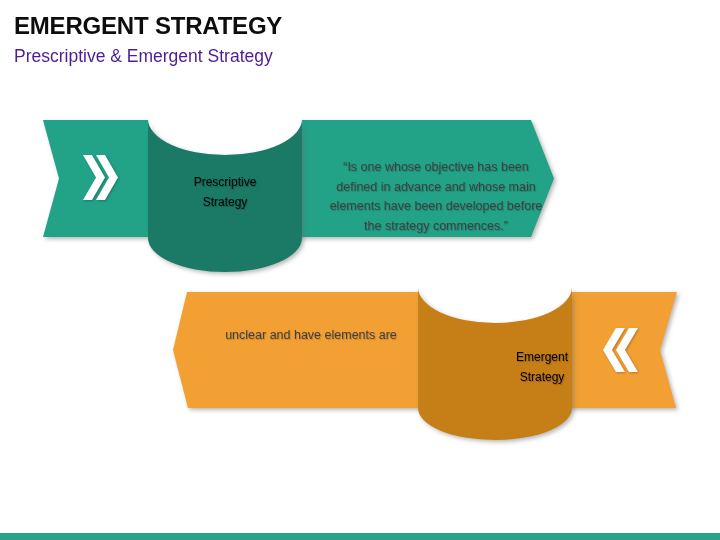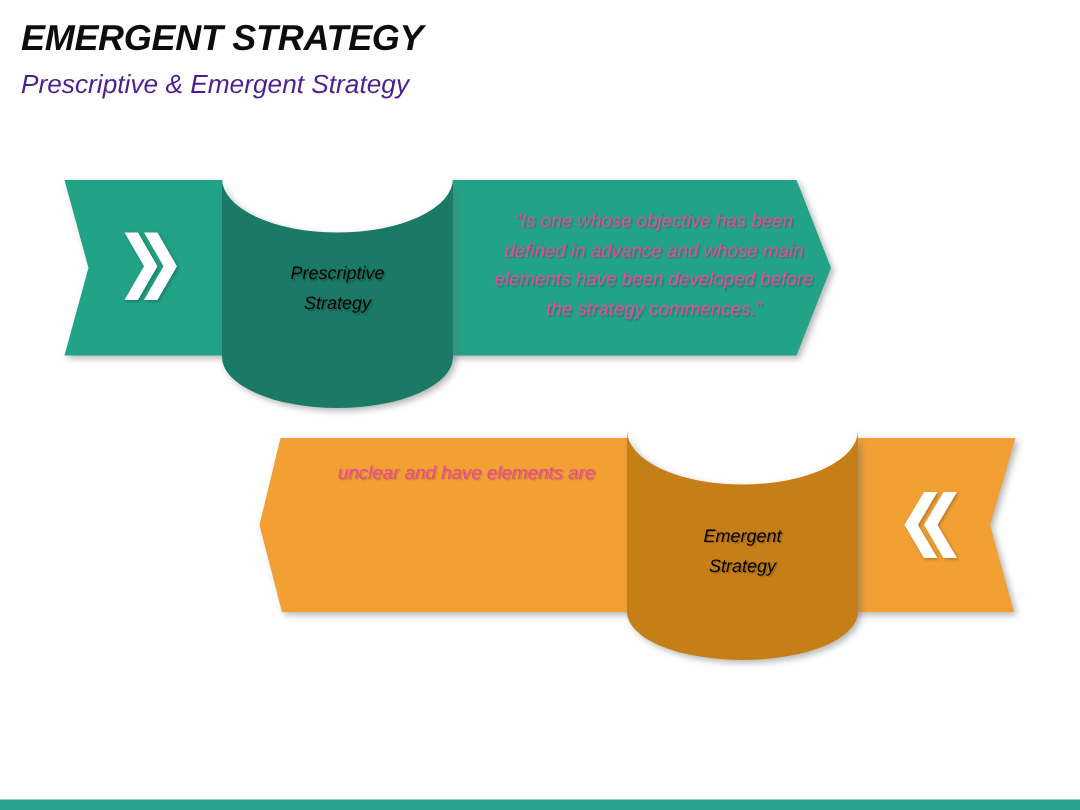--- a/index.html
+++ b/index.html
@@ -3,21 +3,20 @@
 <meta charset="utf-8">
 <style>
   html, body { margin: 0; padding: 0; background: #ffffff; }
   .canvas {
     position: relative;
     width: 720px;
     height: 540px;
     background: #ffffff;
     overflow: hidden;
     font-family: "Liberation Sans", sans-serif;
-    font-style: italic;
   }
   .title {
     position: absolute;
     left: 14px;
     top: 12px;
     font-size: 24px;
     font-weight: 700;
     color: #0d0d0d;
     letter-spacing: -0.2px;
   }
@@ -35,24 +34,25 @@
     top: 0;
   }
   .shadow {
     filter: drop-shadow(2.5px 2.5px 2px rgba(110,110,110,0.5));
   }
   .chev-shadow {
     filter: drop-shadow(1px 1px 1px rgba(0,0,0,0.25));
   }
   .quote {
     position: absolute;
-    color: #ec4899;
+    color: #404040;
     text-align: center;
     font-size: 12.5px;
     text-shadow: 1px 1px 1px rgba(0,0,0,0.2);
+    margin-top: 20px;
   }
   .quote-prescriptive {
     left: 322px;
     top: 138px;
     width: 228px;
     line-height: 19.5px;
   }
   .quote-emergent {
     left: 196px;
     top: 306px;
@@ -69,20 +69,21 @@
   }
   .badge-label-prescriptive {
     left: 148px;
     top: 172px;
     width: 154px;
   }
   .badge-label-emergent {
     left: 418px;
     top: 347px;
     width: 154px;
+    padding-left: 47px;
   }
   .footer-bar {
     position: absolute;
     left: 0;
     bottom: 0;
     width: 720px;
     height: 7px;
   }
 </style>
 </head>

